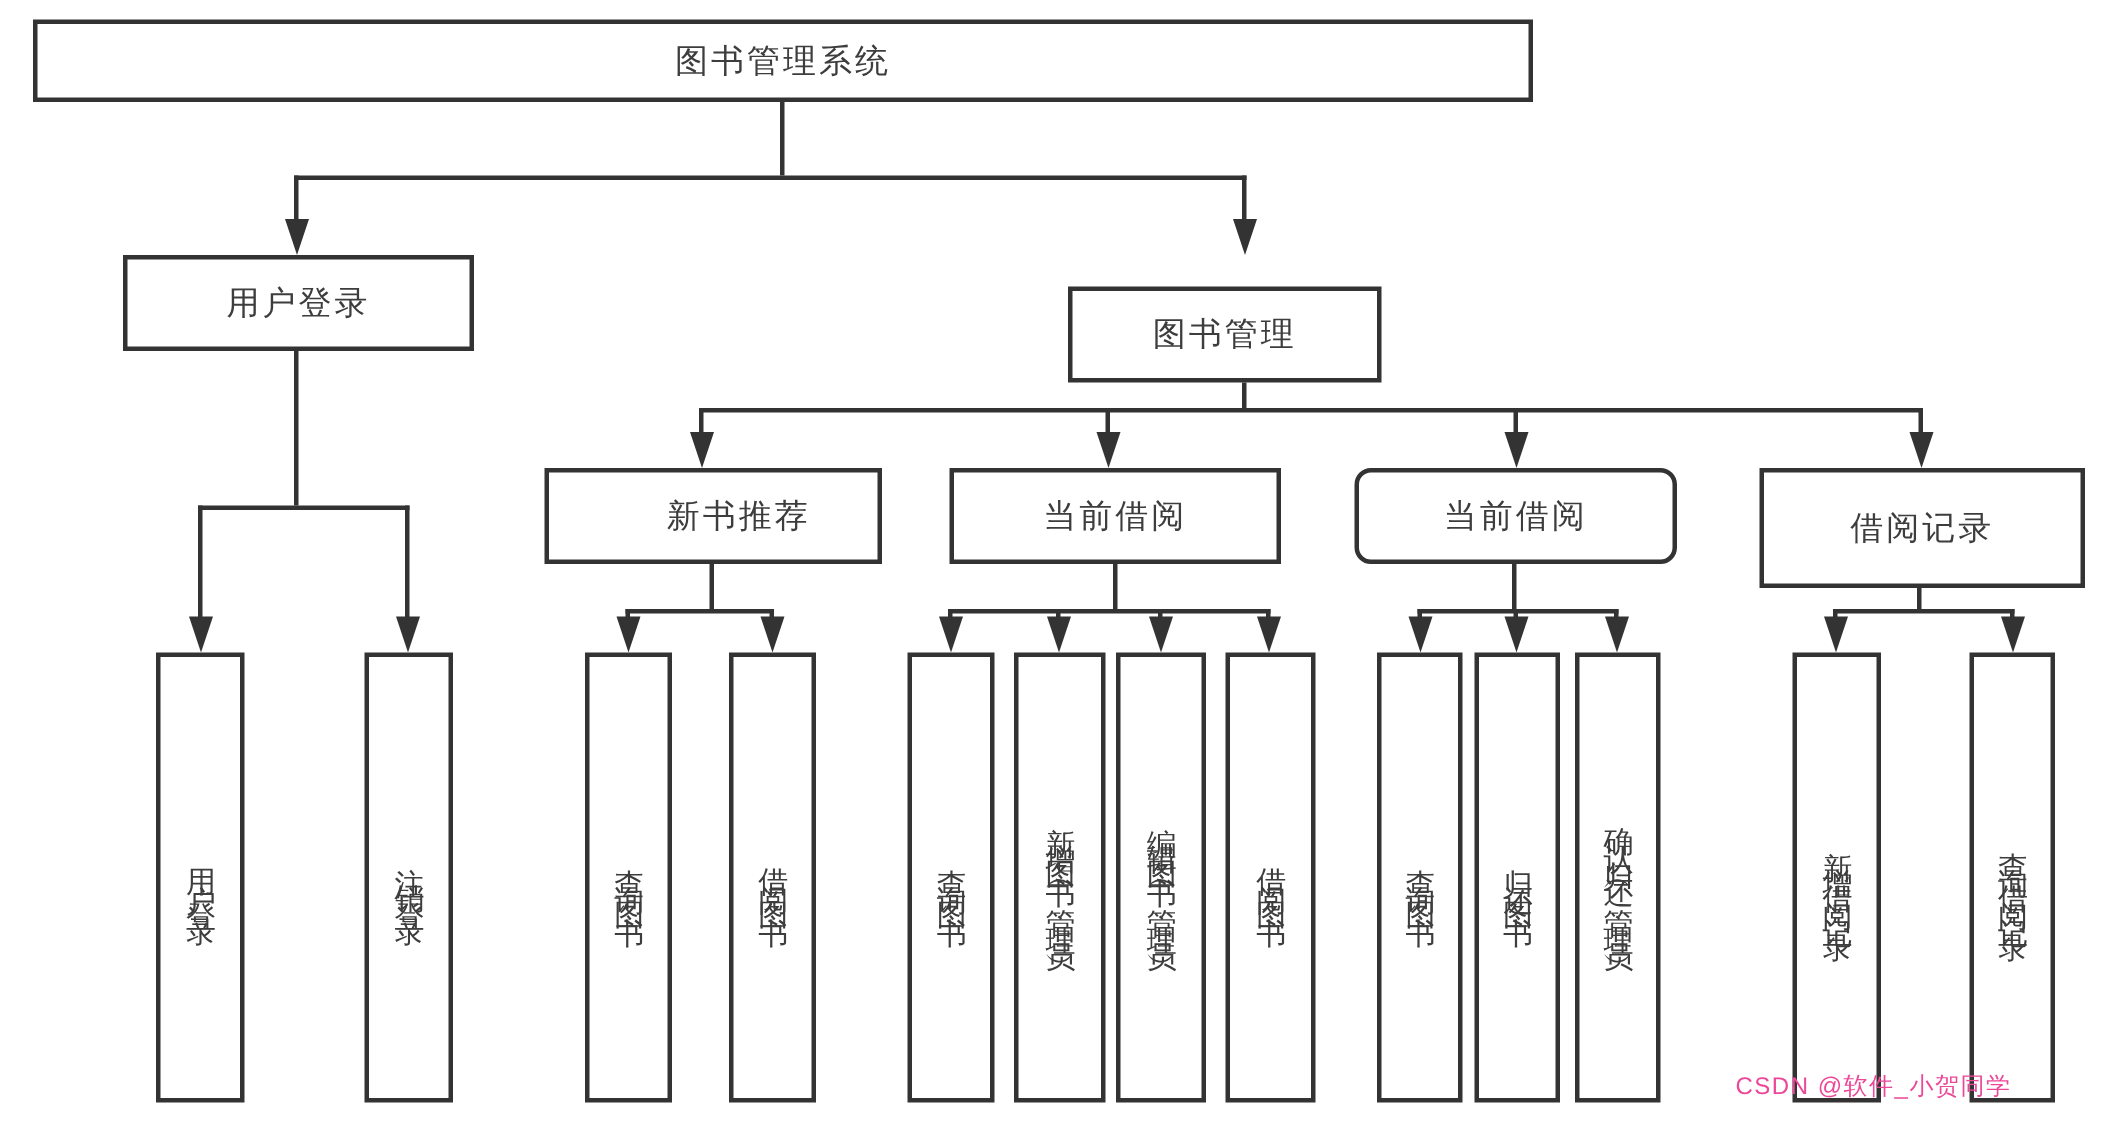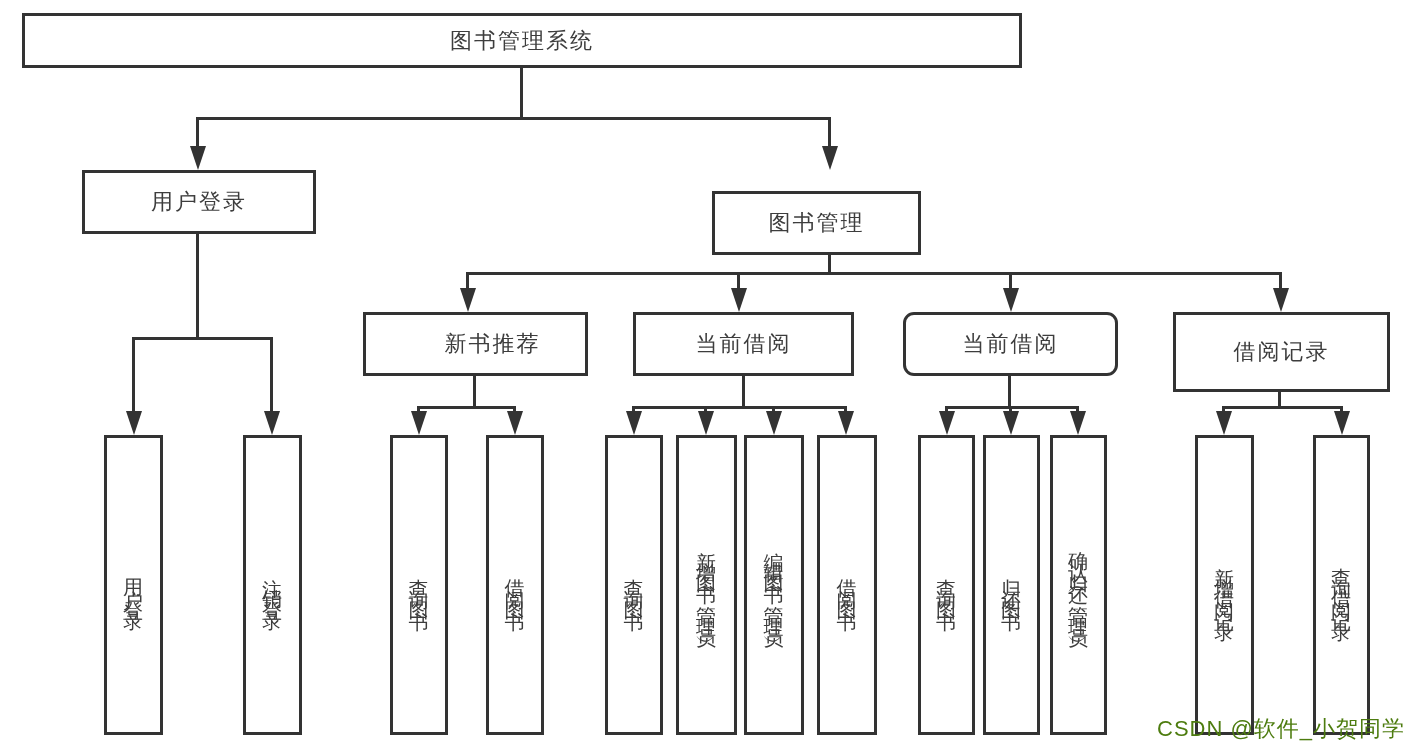--- a/index.html
+++ b/index.html
@@ -47,22 +47,22 @@
     position:absolute;
     width:0;height:0;
     border-left:8px solid transparent;
     border-right:8px solid transparent;
     border-top:24px solid #333333;
     z-index:1;
   }
   .watermark{
     position:absolute;
     left:1157px;top:714px;
-    font-size:22px;
-    color:#4d7c0f;
+    font-size:16px;
+    color:#ec4899;
     letter-spacing:1px;
     white-space:nowrap;
     z-index:5;
   }
 </style>
 </head>
 <body>
 
 <div class="canvas">
 

